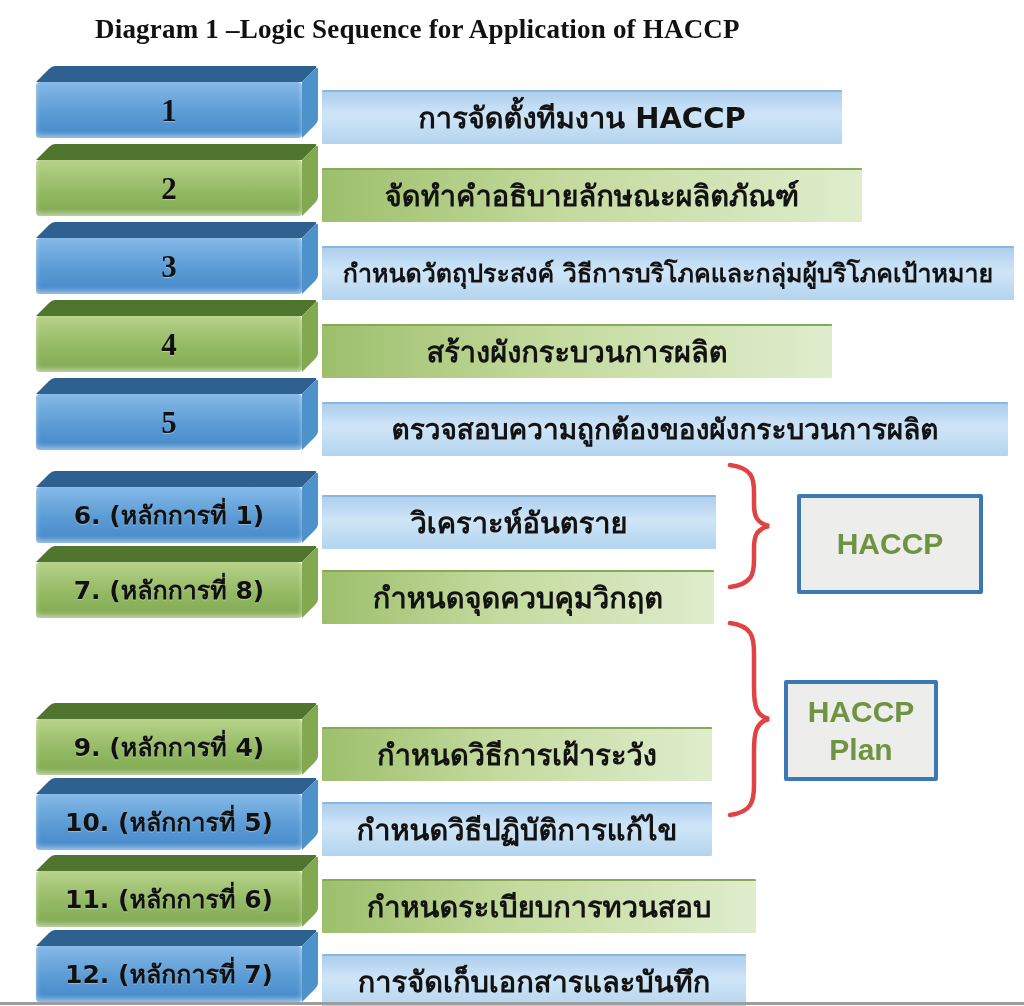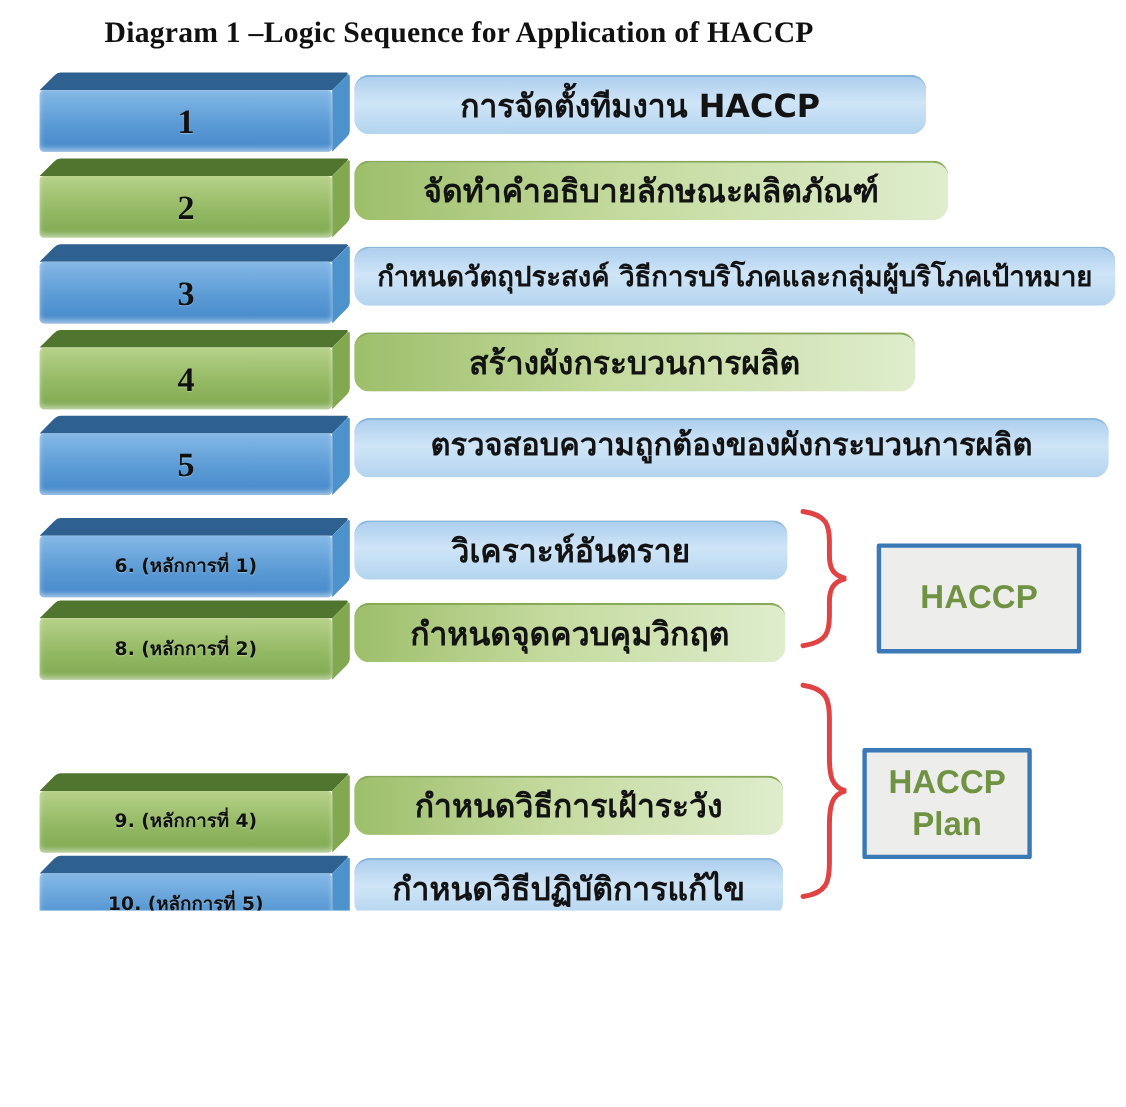--- a/index.html
+++ b/index.html
@@ -1,18 +1,18 @@
 <!DOCTYPE html>
 <html><head>
 <meta charset="utf-8">
 <style>
   html,body{margin:0;padding:0;background:#ffffff;}
   #page{
     position:relative;
-    width:1024px;height:828px;
+    width:1024px;height:1006px;
     background:#ffffff;
     overflow:hidden;
     font-family:"DejaVu Sans", sans-serif;
   }
   
   .title{
     position:absolute;left:95px;top:14px;width:680px;
     font-family:"Liberation Serif", serif;
     font-weight:bold;font-size:27px;color:#111;
     letter-spacing:0.2px;
@@ -46,45 +46,45 @@
   .blue .topf{background:#2e618f;}
   .blue .sidef{background:#4e92cb;}
   .green .front{
     background:linear-gradient(180deg,#b7d289 0%,#94b964 55%,#7fa951 100%);
     box-shadow:inset 0 -3px 5px rgba(255,255,255,.5);
   }
   .green .topf{background:#50752f;}
   .green .sidef{background:#83a950;}
 
   .boxlabel{
-    font-weight:bold;color:#111;font-size:17px;line-height:1;
+    font-weight:bold;color:#111;font-size:25px;line-height:1;
     text-shadow:0 1px 1px rgba(255,255,255,.35);
     white-space:nowrap;
   }
   .numlabel{font-family:"Liberation Serif", serif;font-size:31px;}
 
   
   .bar{
-    position:absolute;left:322px;top:2px;height:52px;border-radius:14px;
+    position:absolute;left:322px;top:24px;height:52px;border-radius:1px;
     display:flex;align-items:center;justify-content:center;
   }
   .bar.bblue{
     background:linear-gradient(180deg,#aecfee 0%,#cfe5f7 45%,#b3d4ee 100%);
     border-top:2px solid #8ab8dc;
   }
   .bar.bgreen{
     background:linear-gradient(90deg,#9dbf6b 0%,#c4da9e 45%,#dfedcd 100%);
     border-top:2px solid #87a958;
   }
   .bartext{
     font-weight:bold;color:#131313;font-size:29px;line-height:1.05;
     white-space:nowrap;
   }
   .r3 .bartext{font-size:25px;}
-  .r5 .bartext{font-size:28px;font-family:Liberation Mono, monospace;}
+  .r5 .bartext{font-size:28px;}
   .w520{width:520px}.w540{width:540px}.w692{width:692px}.w510{width:510px}
   .w686{width:686px}.w394{width:394px}.w392{width:392px}.w390{width:390px}
   .w434{width:434px}.w424{width:424px}
 
   
   .brace{position:absolute;left:724px;}
   .brace svg{display:block;}
   .brace1{top:462px;}
   .brace2{top:620px;}
 
@@ -187,21 +187,21 @@
     <div class="bar bblue w394">
       <span class="bartext">วิเคราะห์อันตราย</span>
     </div>
   </div>
 
   <div class="row r7">
     <div class="box3d green">
       <div class="face topf"></div>
       <div class="face sidef"></div>
       <div class="face front">
-        <span class="boxlabel">8. (หลักการที่ 2)</span>
+        <span class="boxlabel">7. (หลักการที่ 8)</span>
       </div>
     </div>
     <div class="bar bgreen w392">
       <span class="bartext">กำหนดจุดควบคุมวิกฤต</span>
     </div>
   </div>
 
 
   <div class="row r9">
     <div class="box3d green">
@@ -222,21 +222,45 @@
       <div class="face sidef"></div>
       <div class="face front">
         <span class="boxlabel">10. (หลักการที่ 5)</span>
       </div>
     </div>
     <div class="bar bblue w390">
       <span class="bartext">กำหนดวิธีปฏิบัติการแก้ไข</span>
     </div>
   </div>
 
-
+  <div class="row r11">
+    <div class="box3d green">
+      <div class="face topf"></div>
+      <div class="face sidef"></div>
+      <div class="face front">
+        <span class="boxlabel">11. (หลักการที่ 6)</span>
+      </div>
+    </div>
+    <div class="bar bgreen w434">
+      <span class="bartext">กำหนดระเบียบการทวนสอบ</span>
+    </div>
+  </div>
+
+  <div class="row r12">
+    <div class="box3d blue">
+      <div class="face topf"></div>
+      <div class="face sidef"></div>
+      <div class="face front">
+        <span class="boxlabel">12. (หลักการที่ 7)</span>
+      </div>
+    </div>
+    <div class="bar bblue w424">
+      <span class="bartext">การจัดเก็บเอกสารและบันทึก</span>
+    </div>
+  </div>
 
   <div class="brace brace1">
     <svg width="48" height="128" viewBox="0 0 48 128">
       <path d="M 6,3 C 28,6 30,16 30,30 L 30,42 C 30,53 32,61 45,64 C 32,67 30,75 30,86 L 30,98 C 30,112 28,122 6,125" fill="none" stroke="#e04343" stroke-width="4.5" stroke-linecap="round"></path>
     </svg>
   </div>
 
   <div class="brace brace2">
     <svg width="48" height="198" viewBox="0 0 48 198">
       <path d="M 6,3 C 28,6 30,17 30,33 L 30,68 C 30,85 32,96 45,99 C 32,102 30,113 30,130 L 30,165 C 30,181 28,192 6,195" fill="none" stroke="#e04343" stroke-width="4.5" stroke-linecap="round"></path>

